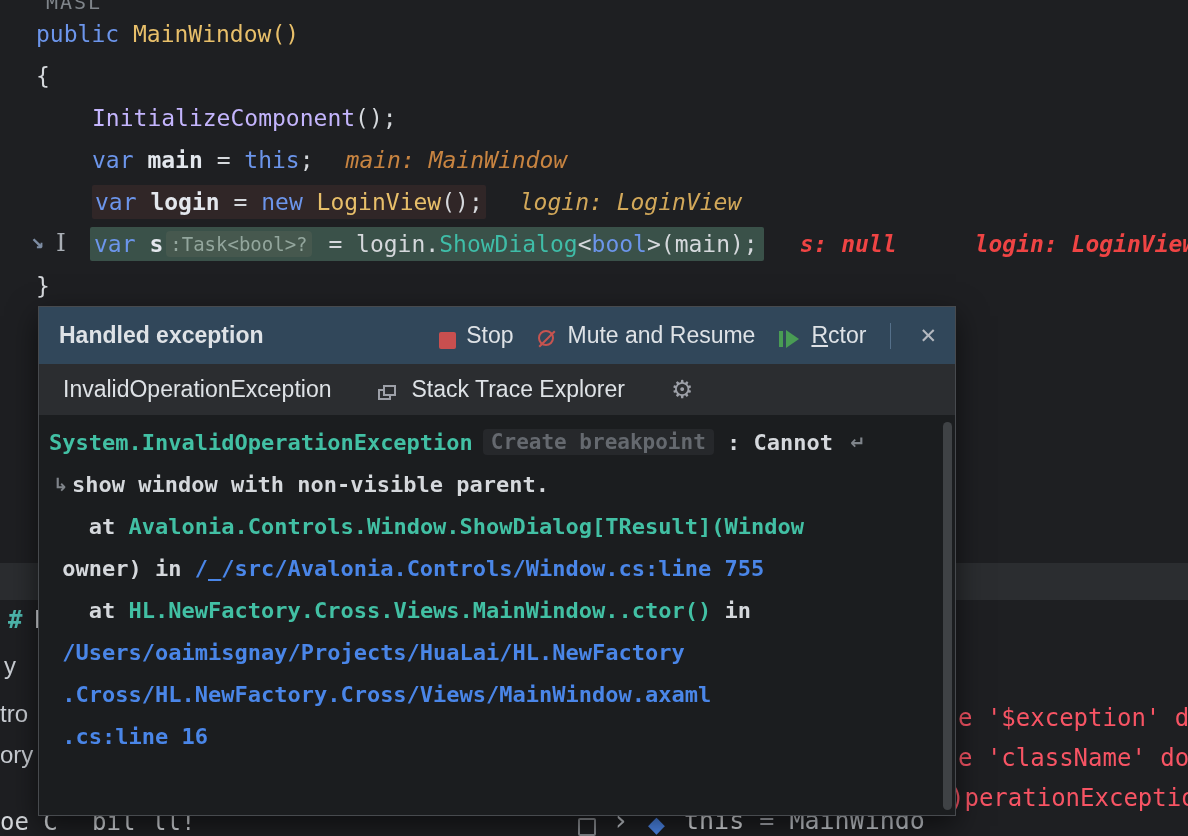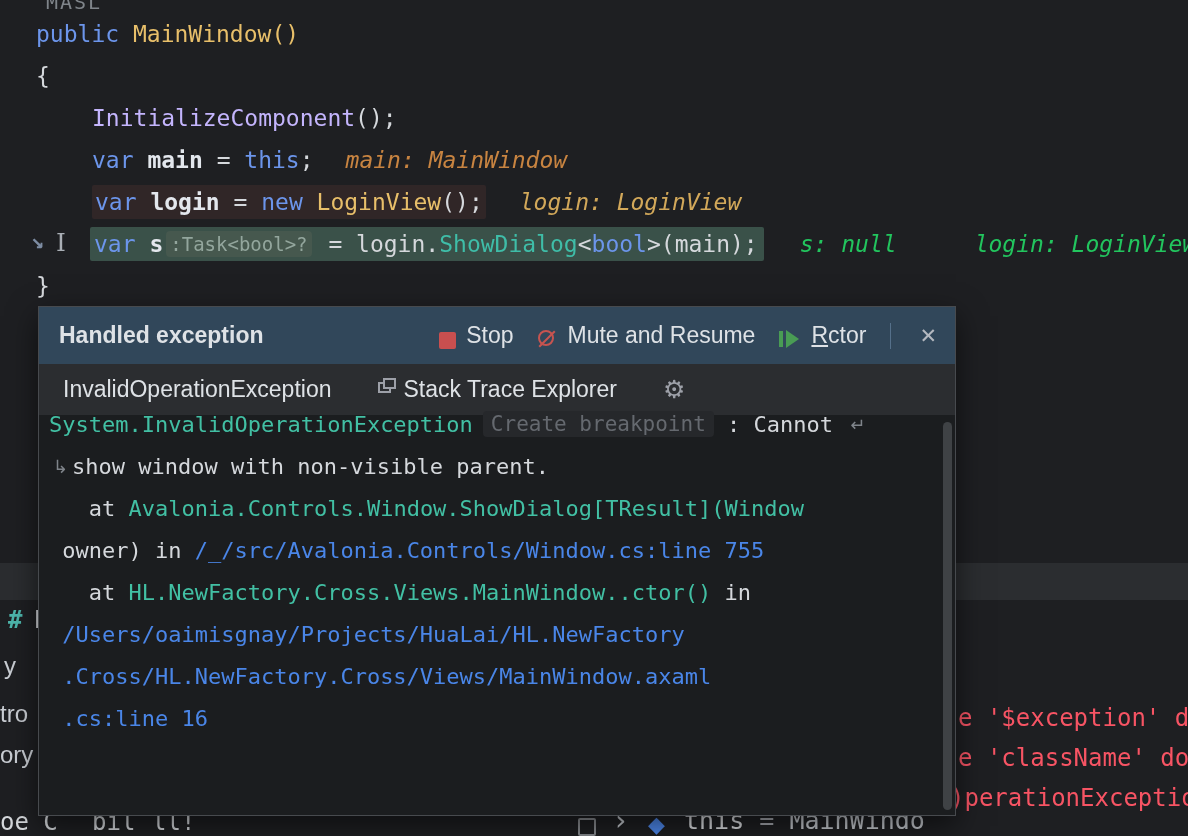--- a/index.html
+++ b/index.html
@@ -18,21 +18,21 @@
   
   .code-line { position:absolute; display:flex; align-items:center; height:42px; white-space:pre; font-size:23px; color:#D5D8DC; }
   .kw     { color:#6C95EB; }
   .typey  { color:#E8BF6A; }
   .local  { color:#E3E7ED; font-weight:bold; }
   .call   { color:#c4b5fd; }
   .tealm  { color:#3FBDA8; }
   .plain  { color:#D5D8DC; }
   .hint-o { color:#C88441; font-style:italic; }
   .hint-y { color:#D2A85A; font-style:italic; }
-  .hint-g { color:#22c55e; font-style:italic; }
+  .hint-g { color:#ef4444; font-style:italic;font-weight:bold; }
   .pill   { color:#93A69D; background:#46584E; border-radius:4px; font-size:19px; padding:2px 4px; margin:0 3px; }
   .exec-hl { background:#3A5149; display:flex; align-items:center; padding:4px 6px 4px 4px; border-radius:2px; }
   .stmt-hl { background:rgba(120,72,58,0.20); display:flex; align-items:center; padding:4px 3px; border-radius:2px; }
   .exec-arrow { position:absolute; left:32px; top:230px; color:#7D8CA3; font-size:22px; font-weight:bold;
                 transform:rotate(45deg); }
   .ibeam { position:absolute; left:56px; top:228px; color:#A9AEB5; font-size:25px; font-family:"DejaVu Serif", serif; }
   
   .popup { position:absolute; left:38px; top:306px; width:918px; height:510px;
            background:#1B1D1F; border:1px solid #474A4E; box-shadow:0 10px 28px rgba(0,0,0,.55); z-index:5; }
   .popup-header { display:flex; align-items:center; height:57px; background:#31475A; padding:0 14px 0 20px;
@@ -46,26 +46,26 @@
   .mute-slash { position:absolute; left:9px; top:-1px; width:2px; height:22px; background:#C75450; transform:rotate(45deg); }
   .resume-icon { position:relative; width:22px; height:20px; display:inline-block; }
   .resume-bar { position:absolute; left:0; top:2px; width:4px; height:16px; background:#499C54; }
   .resume-tri { position:absolute; left:7px; top:1px; width:0; height:0;
                 border-left:13px solid #499C54; border-top:9px solid transparent; border-bottom:9px solid transparent; }
   .hdr-divider { width:1px; height:26px; background:#55708A; display:inline-block; }
   .close-btn { font-size:21px; color:#B4B8BF; padding:0 4px; }
   .popup-subheader { display:flex; align-items:center; height:52px; background:#2B2D30; padding:0 24px;
                      gap:46px; font-family:"Liberation Sans", sans-serif; color:#DEE2E6; font-size:23px;
                      border-bottom:1px solid #1B1D1F; }
-  .ste { display:flex; align-items:flex-start; gap:4px; }
+  .ste { display:flex; align-items:flex-end; gap:12px; }
   .ste-icon { position:relative; width:22px; height:20px; display:inline-block; }
   .ste-sq1 { position:absolute; left:0; top:6px; width:13px; height:11px; border:2px solid #9DA0A8; }
   .ste-sq2 { position:absolute; left:5px; top:2px; width:13px; height:11px; border:2px solid #9DA0A8; background:#2B2D30; }
   .gear { font-size:25px; color:#9DA0A8; font-family:"DejaVu Sans", sans-serif; }
-  .popup-body { position:absolute; left:0; top:96px; width:916px; padding:0 10px; }
+  .popup-body { position:absolute; left:0; top:109px; width:916px; padding:5px 10px;font-weight:bold; }
   .bline { display:flex; align-items:center; height:42px; white-space:pre; font-size:22px; color:#D5D8DC; }
   .teal { color:#42C0A4; }
   .link { color:#4A86E8;text-align:center; }
   .ghost { color:#65696F; background:#26282B; border-radius:4px; padding:1px 8px; margin-left:10px; font-size:21px; }
   .wrap { color:#7F848A; font-size:18px; font-family:"DejaVu Sans", sans-serif; margin:0 4px; }
   .popup-scrollbar { position:absolute; right:3px; top:115px; width:9px; height:388px; background:#3F4245; border-radius:5px; }
   
   .bfrag { position:absolute; top:808px; color:#D5D8DC; font-size:24px; }
   .sq-icon { position:absolute; left:578px; top:818px; width:18px; height:18px; border:2px solid #8A8D92; border-radius:2px; }
   .chev { position:absolute; left:612px; top:804px; color:#C8CCD2; font-size:28px; }

